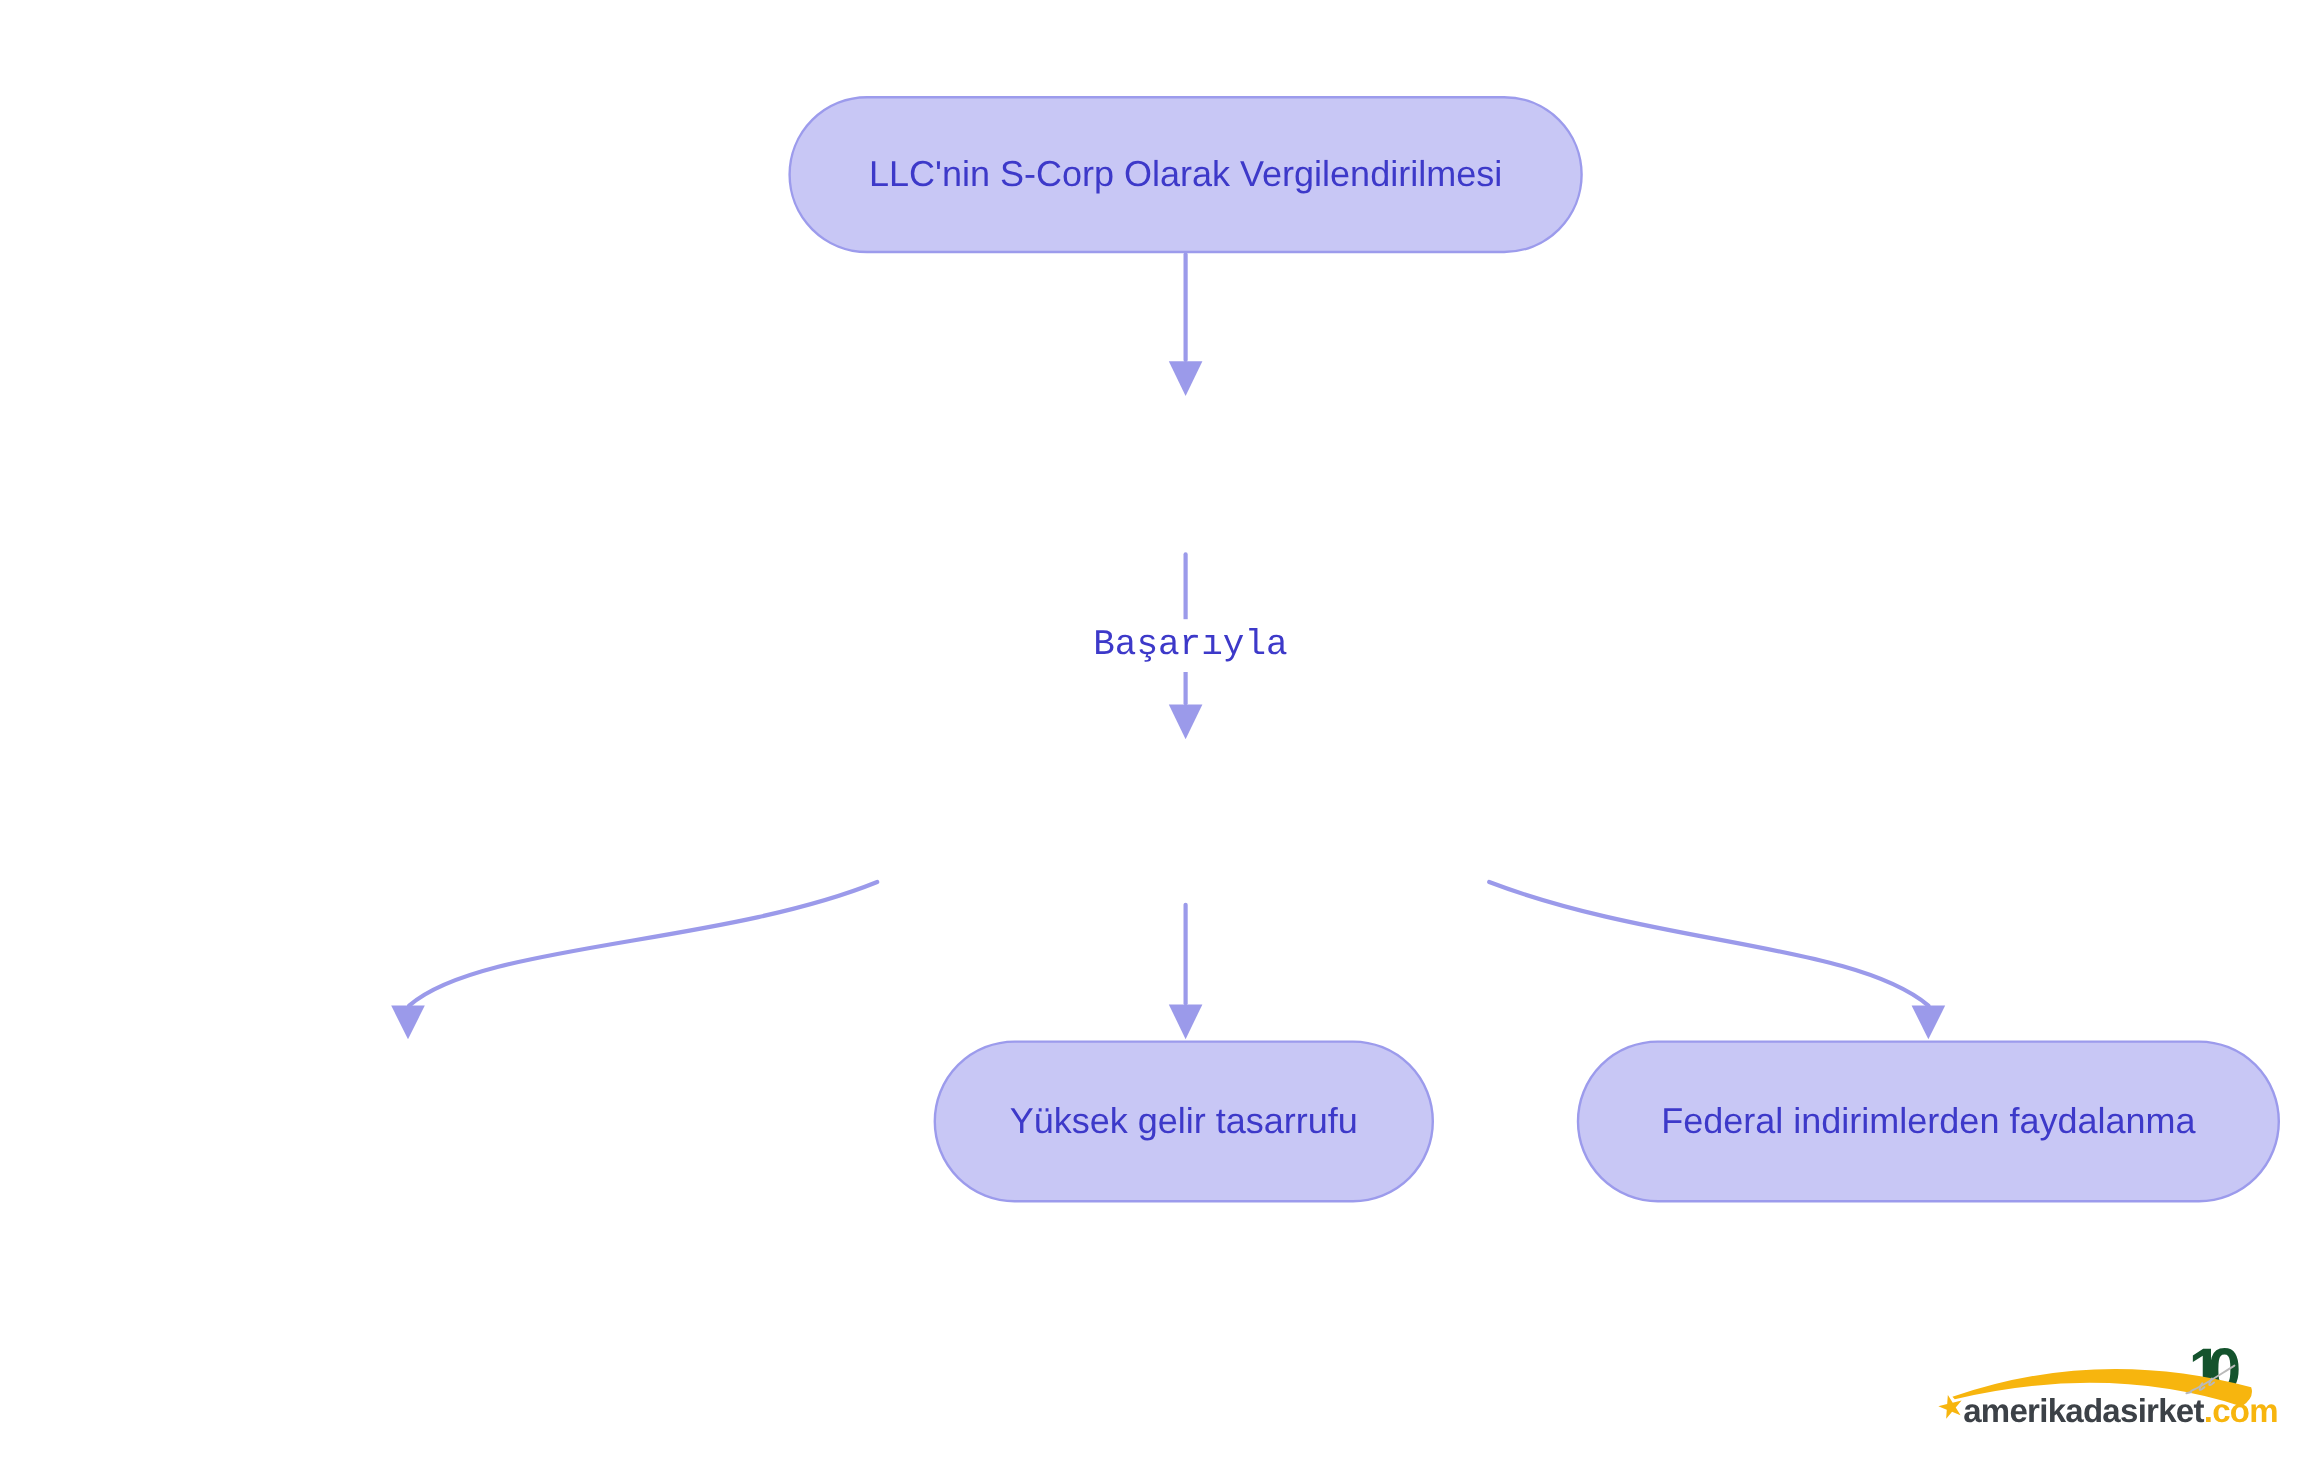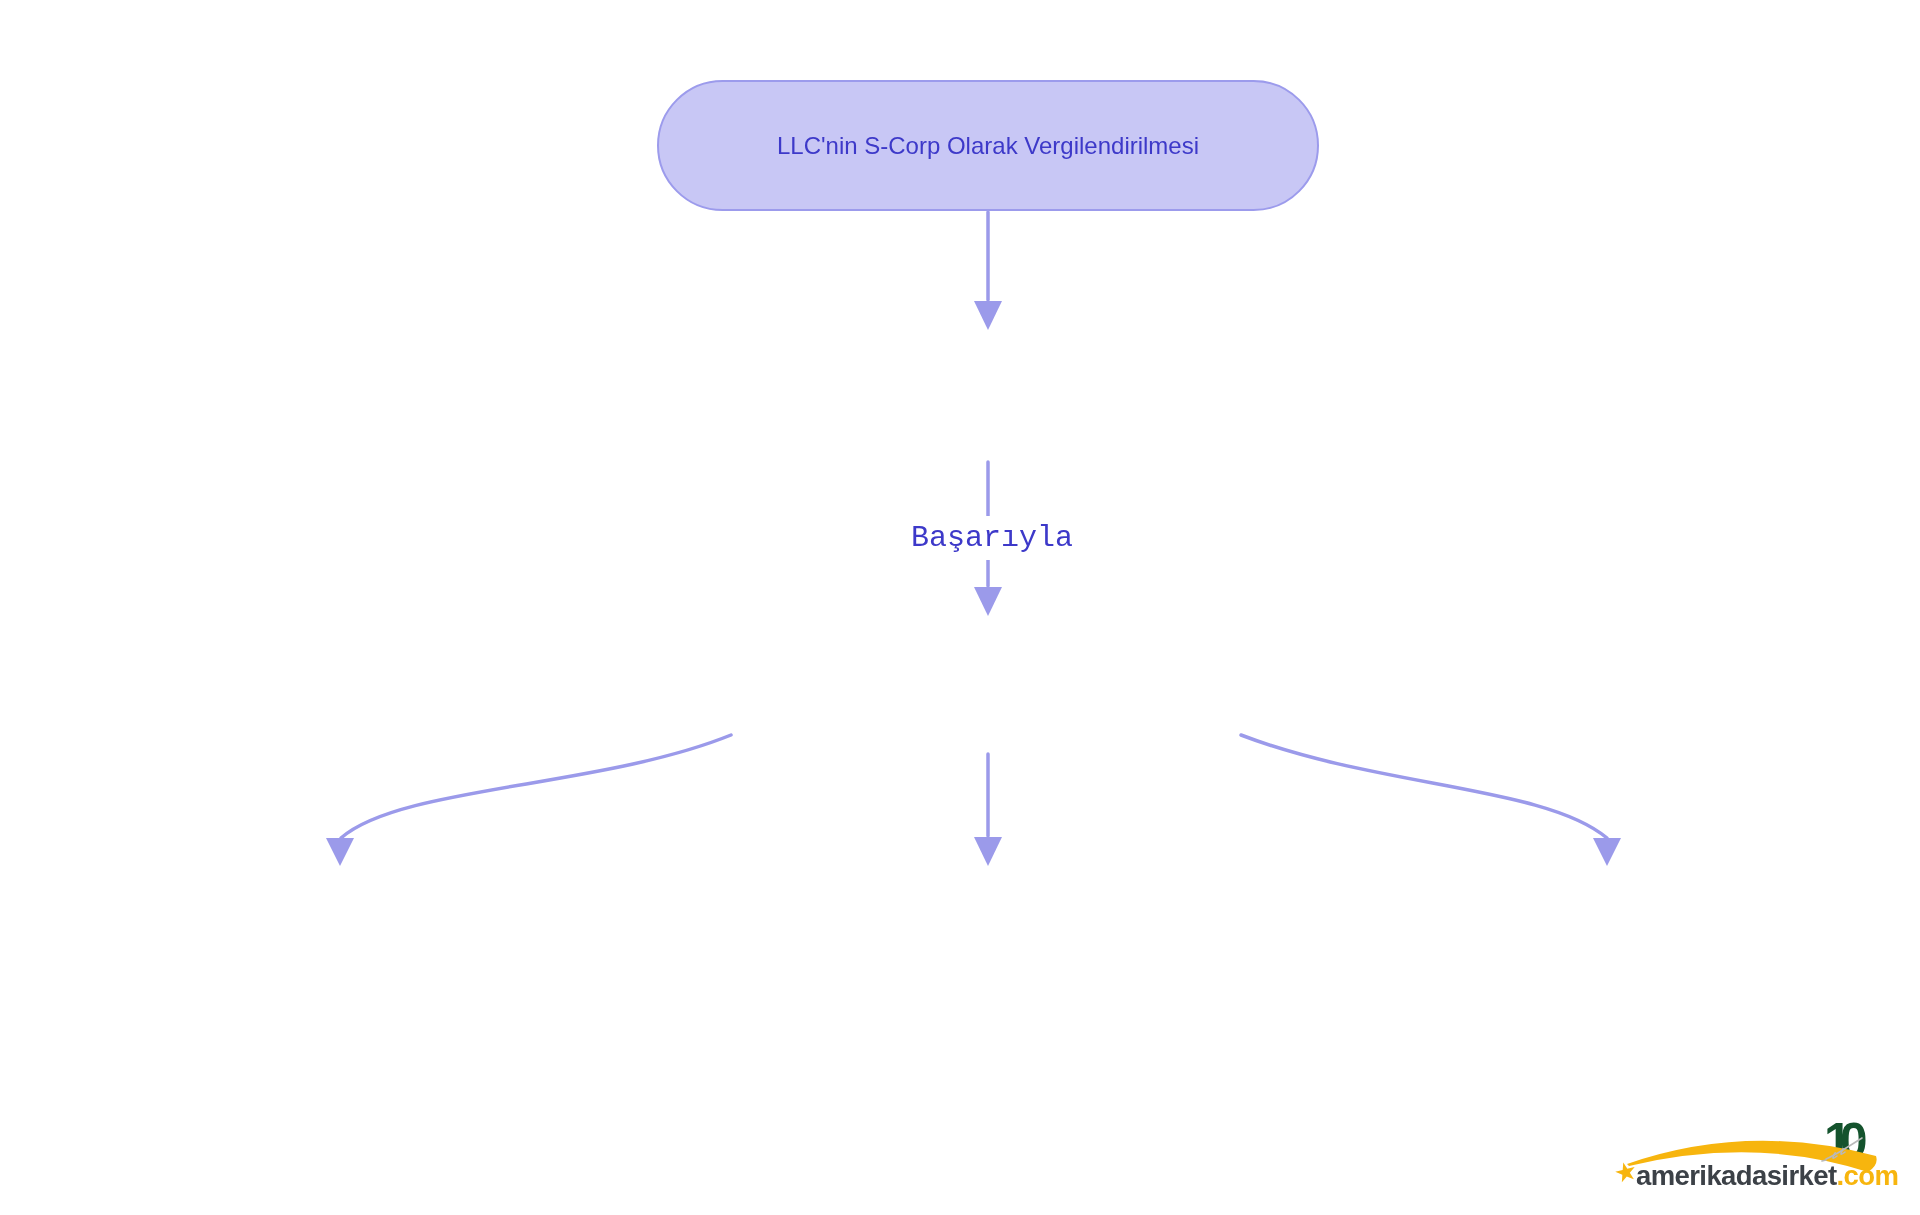--- a/index.html
+++ b/index.html
@@ -10,21 +10,21 @@
     font-family:"Liberation Sans", sans-serif;
     overflow:hidden;
   }
   .edges{position:absolute;left:0;top:0;width:1920px;height:1215px;}
   .node{
     position:absolute;
     background:#c8c7f5;
     border:2px solid #9c9bec;
     border-radius:68px;
     color:#3d39c9;
-    font-size:24px;
+    font-size:30px;
     display:flex;align-items:center;justify-content:center;
     text-align:center;
     box-sizing:border-box;
     white-space:nowrap;
   }
   .node-title   {left:657px; top:80px;  width:662px; height:131px;}
   .node-form    {left:799px; top:329px; width:378px; height:132px;}
   .node-scorp   {left:732px; top:617px; width:508px; height:137px;}
   .node-personal{left:21px;  top:867px; width:640px; height:135px;}
   .node-savings {left:778px; top:867px; width:417px; height:135px;}
@@ -80,20 +80,26 @@
       <polygon points="974,587 1002,587 988,616"></polygon>
       <polygon points="326,838 354,838 340,866"></polygon>
       <polygon points="974,837 1002,837 988,866"></polygon>
       <polygon points="1593,838 1621,838 1607,866"></polygon>
     </g>
   </svg>
 
   <div class="node node-title">
     <span>LLC'nin S-Corp Olarak Vergilendirilmesi</span>
   </div>
+  <div class="node node-savings">
+    <span>Yüksek gelir tasarrufu</span>
+  </div>
+  <div class="node node-federal">
+    <span>Federal indirimlerden faydalanma</span>
+  </div>
 
   <div class="edge-label">Başarıyla</div>
 
   <div class="logo">
     <div class="logo-badge">10</div>
     <svg class="logo-art" viewBox="0 0 300 95">
 
       <path d="M27 54 Q148 12 276 46 Q279 55 268 62 Q156 26 29 56 Z" fill="#f7b50e"></path>
 
       <g stroke="#b9b9b9" stroke-width="1.6" fill="none" stroke-linecap="round">

